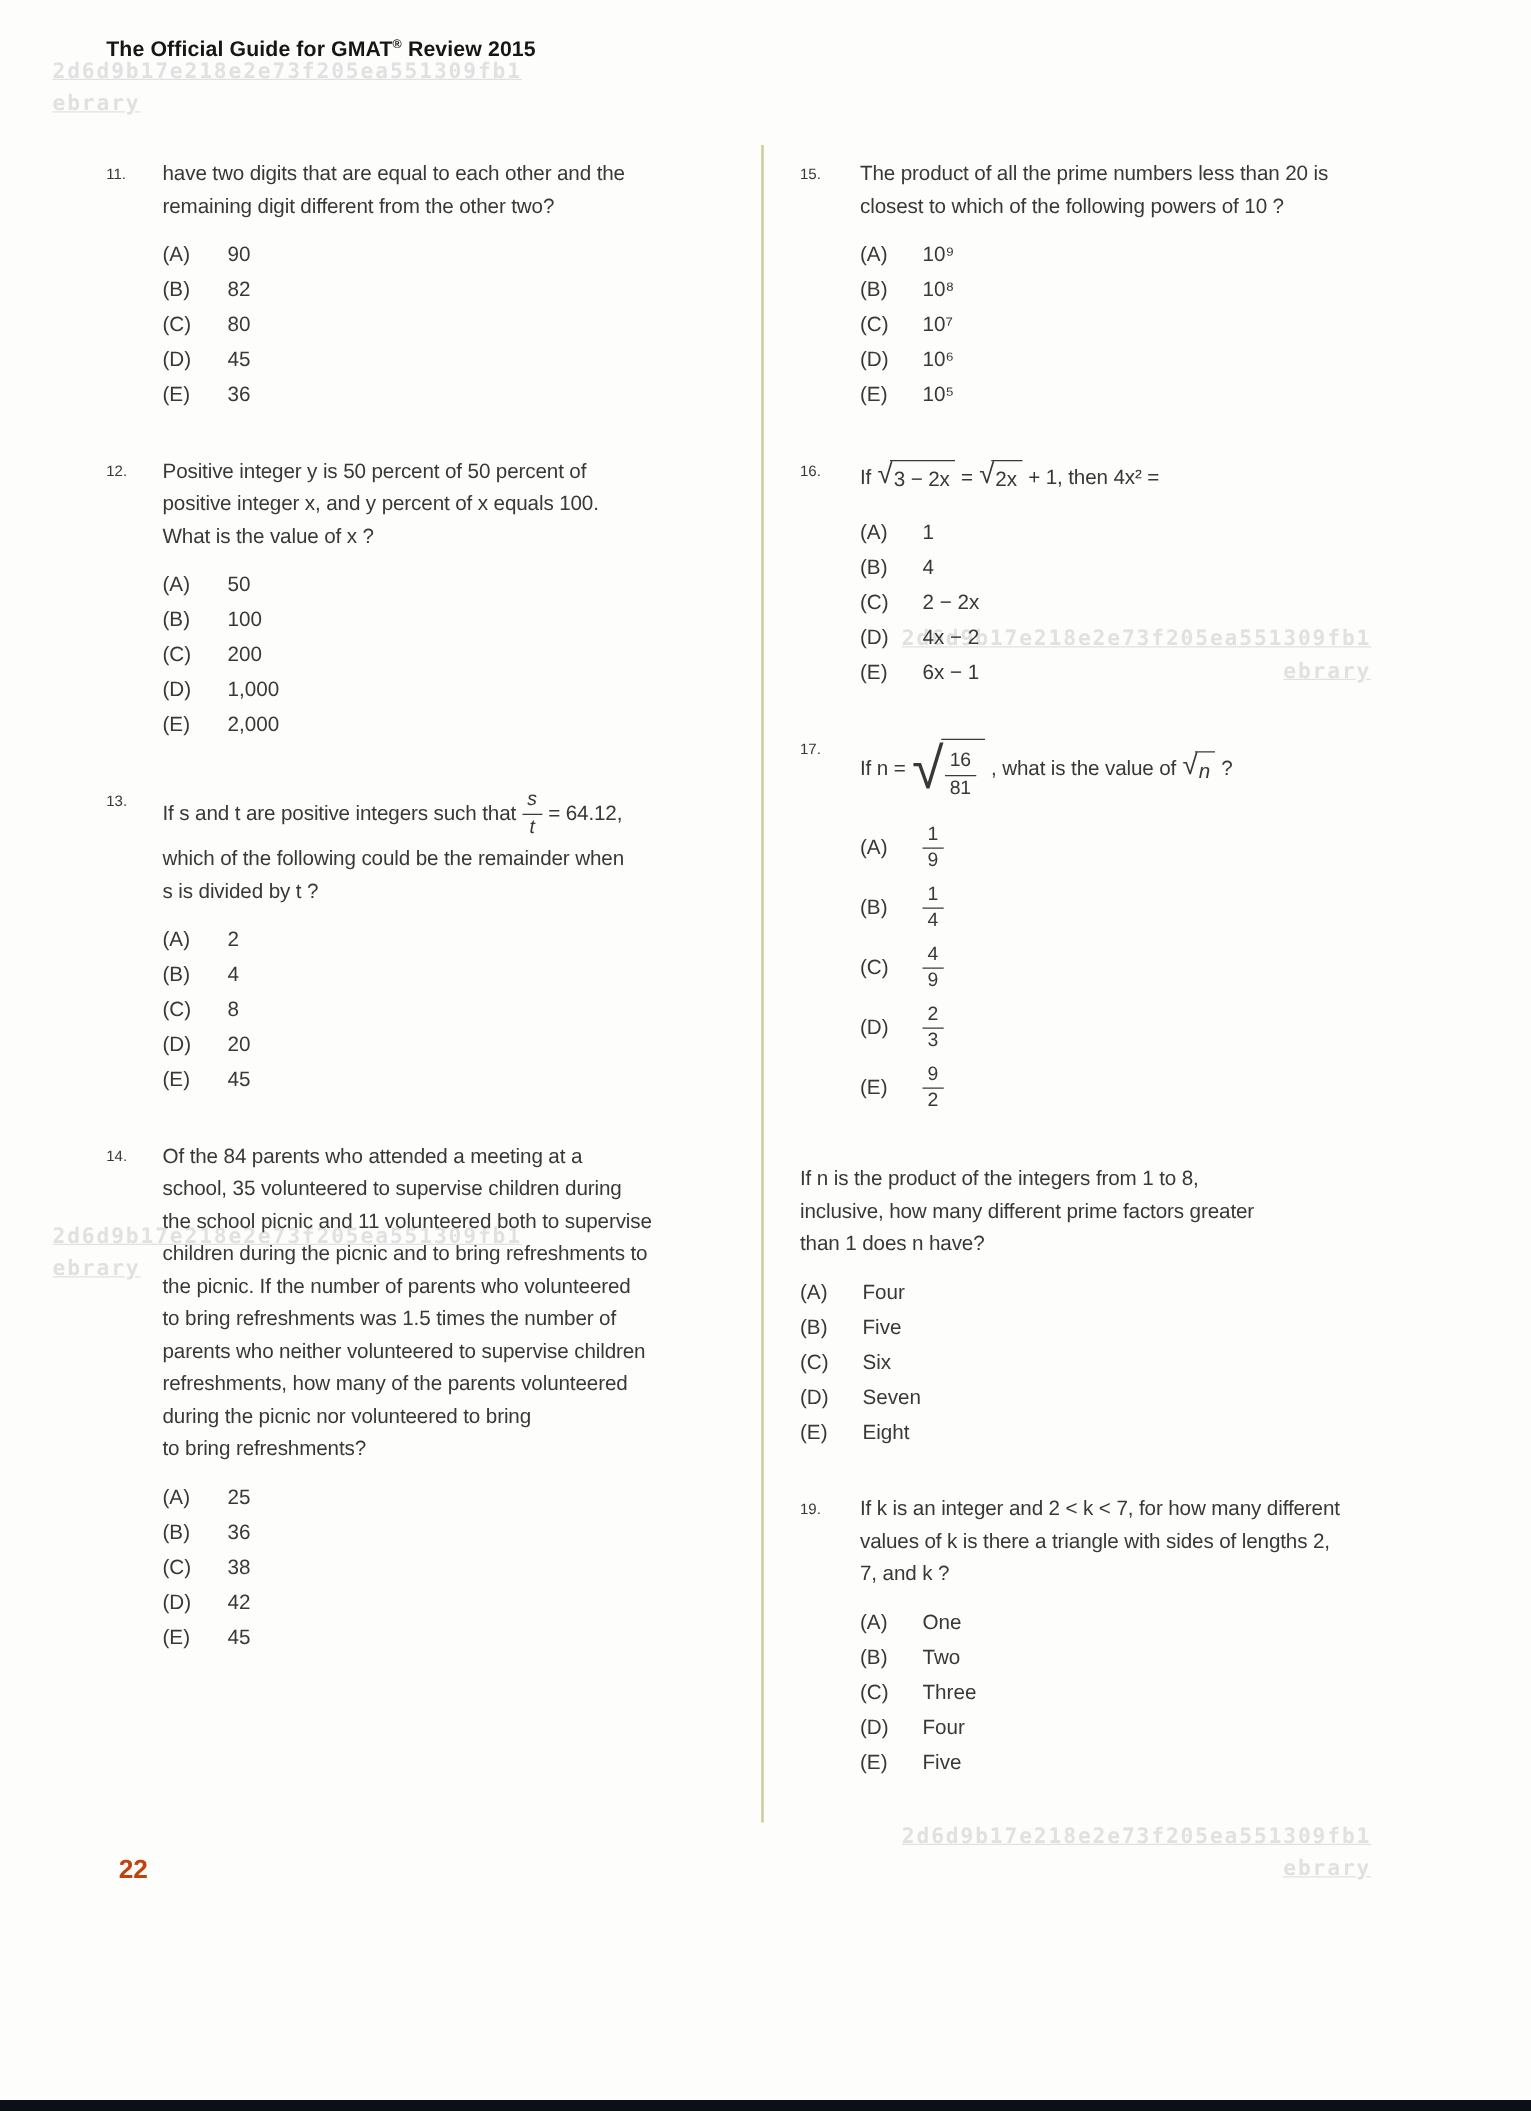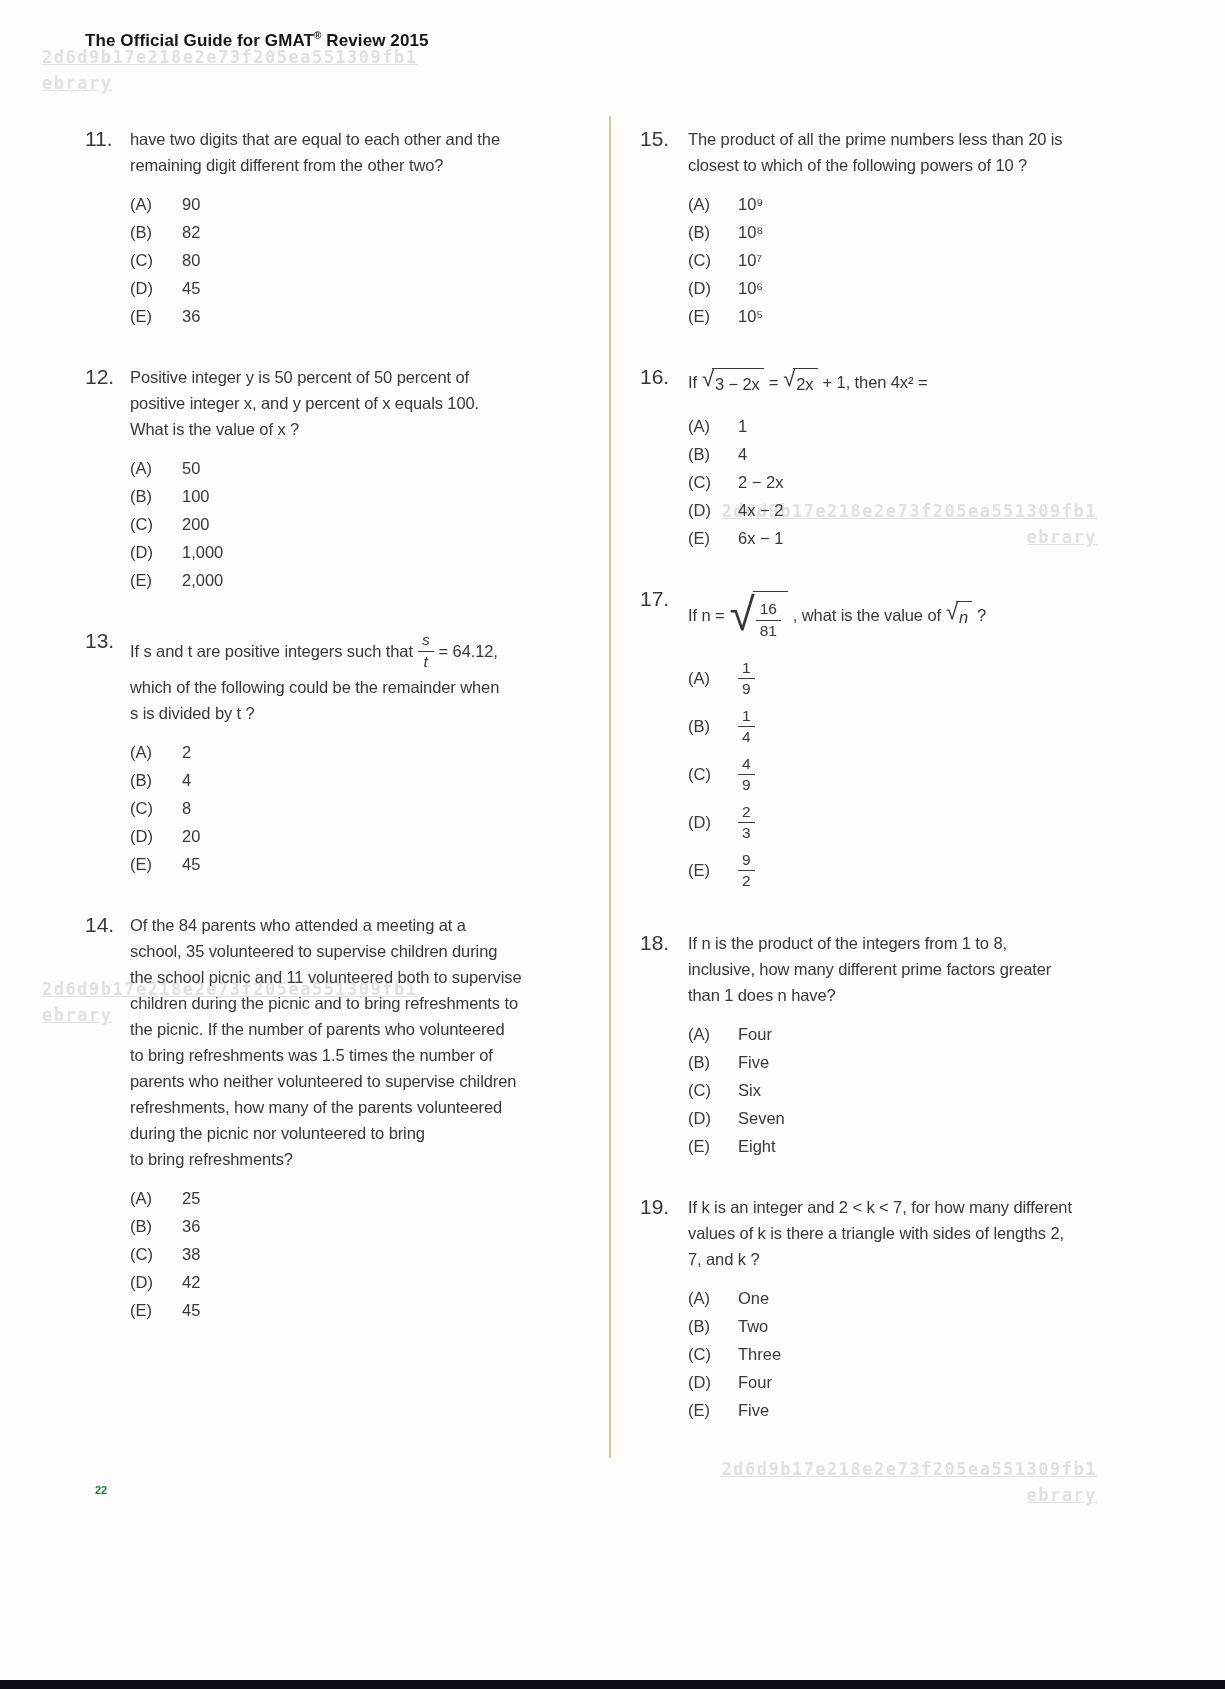--- a/index.html
+++ b/index.html
@@ -12,21 +12,21 @@
       font-size:17px;letter-spacing:1.5px;line-height:26px;z-index:1;white-space:nowrap;text-decoration:underline;}
   .wm.tl{left:42px;top:44px;}
   .wm.ml{left:42px;top:976px;}
   .wm.mr{right:128px;top:498px;text-align:right;}
   .wm.br{right:128px;top:1456px;text-align:right;}
   .divider{position:absolute;left:609px;top:116px;width:2px;height:1342px;background:#cbcb99;z-index:2;}
   .col{position:absolute;top:126px;z-index:2;}
   .col.left{left:85px;width:490px;}
   .col.right{left:640px;width:510px;}
   .q{display:flex;margin-bottom:34px;}
-  .qnum{width:45px;flex:none;font-size:21px;line-height:26px;}
+  .qnum{width:45px;flex:none;font-size:12px;line-height:26px;}
   .col.right .qnum{width:48px;}
   .qbody{flex:1;min-width:0;}
   .qline{font-size:16.5px;line-height:26px;white-space:nowrap;letter-spacing:-0.1px;}
   .opts{margin-top:12px;}
   .opt{display:flex;font-size:16.5px;line-height:28px;}
   .optlabel{width:52px;flex:none;}
   .col.right .optlabel{width:50px;flex:none;}
   .optval.rnum{width:60px;text-align:left;}
   .eq{display:flex;align-items:center;gap:5px;}
   .eq16{height:36px;}
@@ -35,21 +35,21 @@
   .var{font-style:italic;}
   .frac{display:inline-flex;flex-direction:column;align-items:center;line-height:1.05;font-size:15.5px;}
   .frac .fnum{border-bottom:1.4px solid #3a3a3a;padding:0 4px 2px;}
   .frac .fden{padding-top:2px;}
   .sqrt{display:inline-flex;align-items:flex-start;}
   .sqrt .sg{line-height:1;font-size:22px;margin-right:-2px;}
   .sqrt .rc{border-top:1.6px solid #3a3a3a;padding:2px 4px 0 3px;}
   .sqrt.big .sg{font-size:46px;font-weight:400;}
   .sqrt.big .rc{border-top:1.8px solid #3a3a3a;padding:3px 7px 0 3px;}
   .fopt{display:flex;align-items:center;height:45px;margin-bottom:3px;font-size:16.5px;}
-  .pageno{position:absolute;left:95px;top:1484px;font-size:11px;font-weight:bold;color:#15803d;z-index:3;}
+  .pageno{position:absolute;left:95px;top:1484px;font-size:21px;font-weight:bold;color:#c2410c;z-index:3;}
   .footbar{position:absolute;left:0;top:1680px;width:1225px;height:9px;background:#0c0f15;z-index:4;}
 </style>
 </head>
 <body>
 
 <div class="page">
 
   <div class="title"><span>The Official Guide for GMAT</span><span class="reg">®</span><span> Review 2015</span></div>
 
   <div class="wm tl">
@@ -338,21 +338,20 @@
               <span class="frac">
                 <span class="fnum">9</span>
                 <span class="fden">2</span>
               </span>
             </div>
         </div>
       </div>
     </div>
 
     <div class="q">
-      <div class="qnum">18.</div>
       <div class="qbody">
         <div class="qline">If n is the product of the integers from 1 to 8,</div>
         <div class="qline">inclusive, how many different prime factors greater</div>
         <div class="qline">than 1 does n have?</div>
         <div class="opts">
           <div class="opt">
               <span class="optlabel">(A)</span>
               <span class="optval">Four</span>
             </div>
           <div class="opt">

